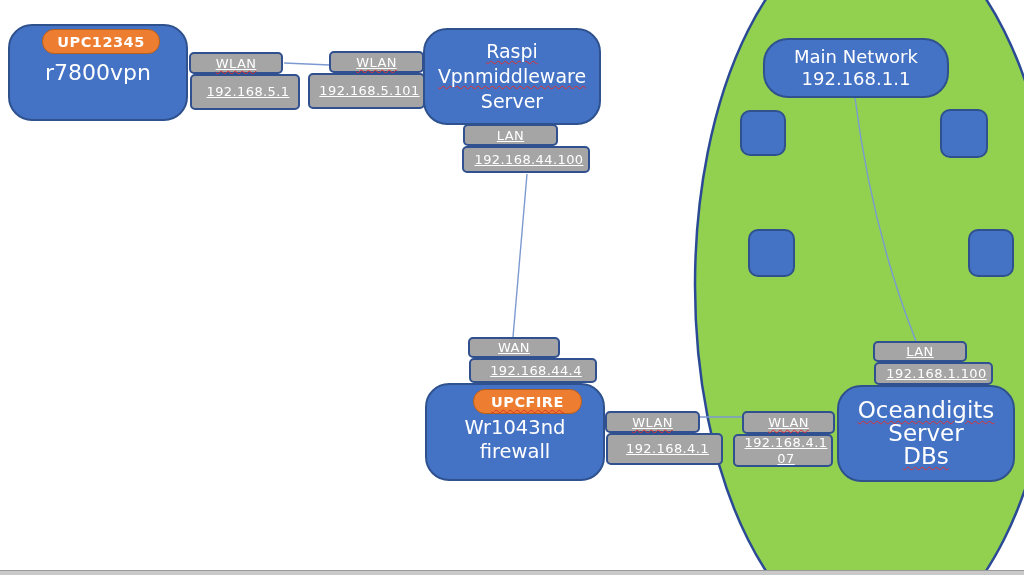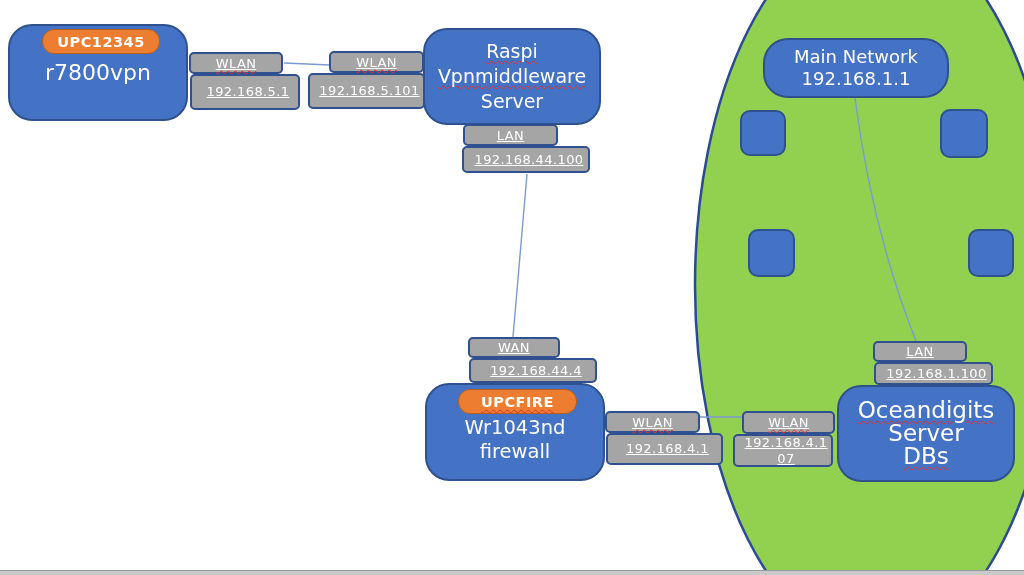--- a/index.html
+++ b/index.html
@@ -127,21 +127,21 @@
     <div style="font-size:22px;">r7800vpn</div>
   </div>
 
   <div class="node" style="left:423px;top:28px;width:178px;height:97px;line-height:25px;font-size:19px">
     <div class="squiggle">Raspi</div>
     <div class="squiggle">Vpnmiddleware</div>
     <div>Server</div>
   </div>
 
   <div class="node" style="left:425px;top:383px;width:180px;height:98px;line-height:24px;font-size:19.5px">
-    <div class="badge" style="left:31px;top:4px;width:119px;height:25px">
+    <div class="badge" style="left:46px;top:4px;width:109px;height:25px">
       <span class="squiggle">UPCFIRE</span>
     </div>
     <div style="margin-top:16px">Wr1043nd</div>
     <div>firewall</div>
   </div>
 
   <div class="node" style="left:837px;top:385px;width:178px;height:97px;line-height:23px;font-size:23px">
     <div class="squiggle">Oceandigits</div>
     <div>Server</div>
     <div class="squiggle">DBs</div>

